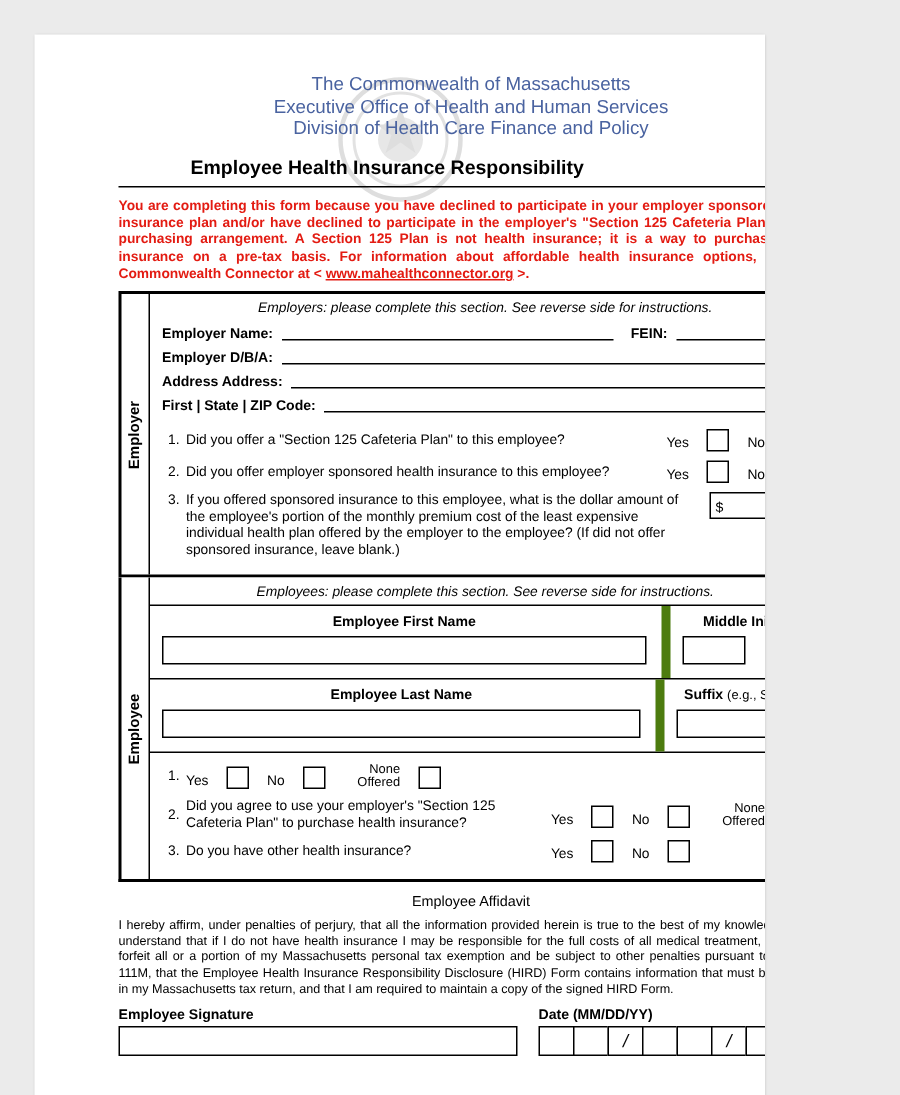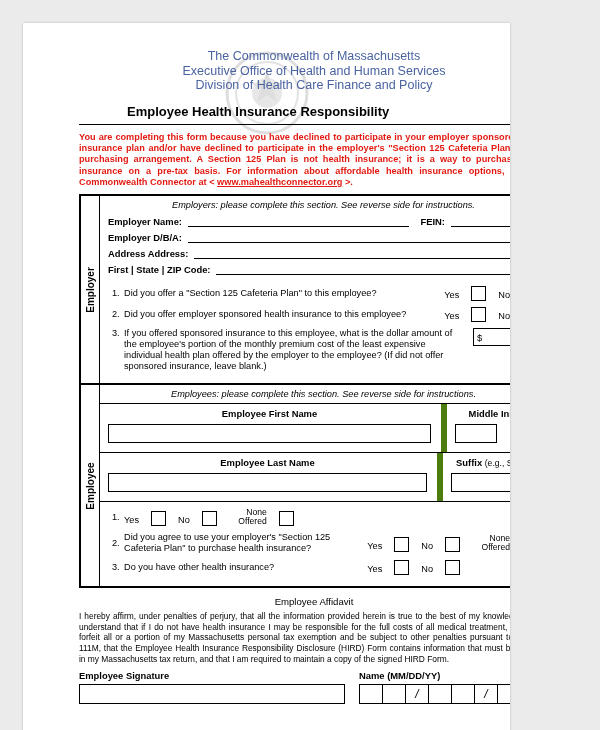--- a/index.html
+++ b/index.html
@@ -223,21 +223,21 @@
 
     <div class="affidavit-title">Employee Affidavit</div>
     <p class="affidavit-text">I hereby affirm, under penalties of perjury, that all the information provided herein is true to the best of my knowledge. I also understand that if I do not have health insurance I may be responsible for the full costs of all medical treatment, that I may forfeit all or a portion of my Massachusetts personal tax exemption and be subject to other penalties pursuant to M.G.L c. 111M, that the Employee Health Insurance Responsibility Disclosure (HIRD) Form contains information that must be reported in my Massachusetts tax return, and that I am required to maintain a copy of the signed HIRD Form.</p>
 
     <div class="sig-row">
       <div class="sig-col">
         <div class="slabel">Employee Signature</div>
         <div class="sig-box"></div>
       </div>
       <div class="date-col">
-        <div class="slabel">Name (MM/DD/YY)</div>
+        <div class="slabel">Date (MM/DD/YY)</div>
         <div class="date-cells">
           <span class="date-cell"></span>
           <span class="date-cell"></span>
           <span class="date-cell">/</span>
           <span class="date-cell"></span>
           <span class="date-cell"></span>
           <span class="date-cell">/</span>
           <span class="date-cell"></span>
           <span class="date-cell"></span>
         </div>

